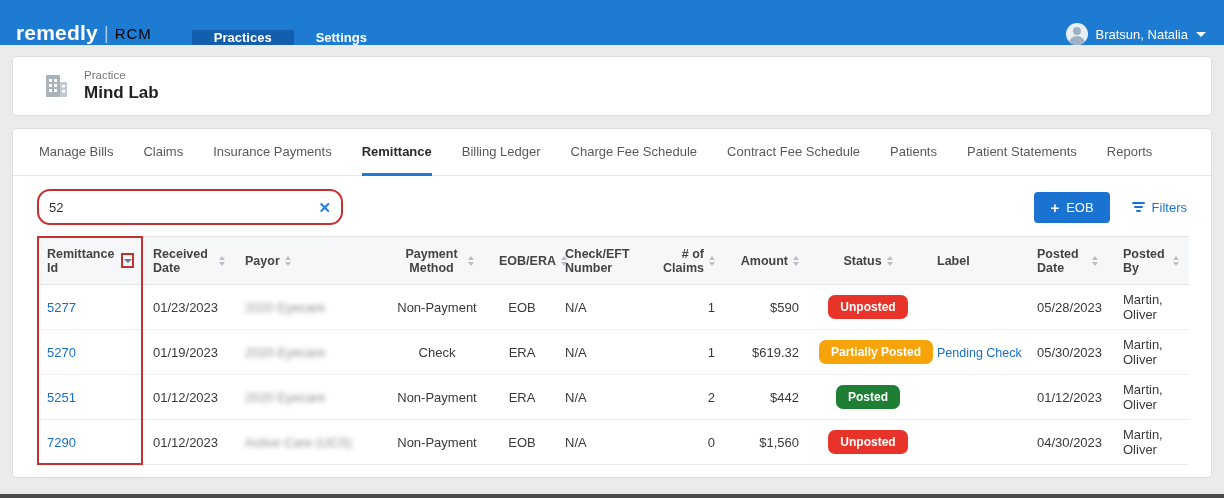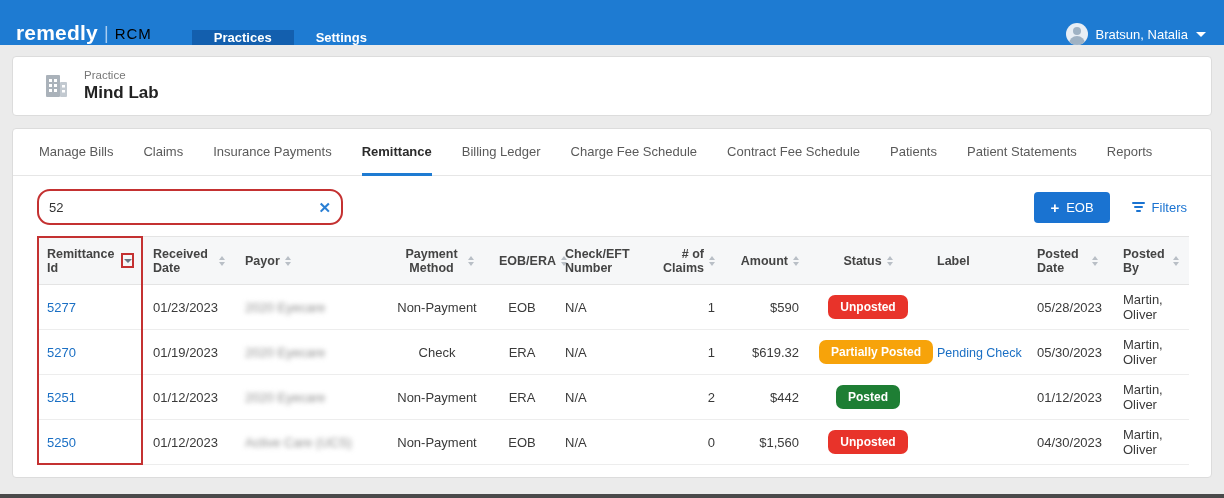--- a/index.html
+++ b/index.html
@@ -425,21 +425,21 @@
           <td class="c-center">ERA</td>
           <td>N/A</td>
           <td class="c-right">2</td>
           <td class="c-right">$442</td>
           <td class="c-center"><span class="badge posted">Posted</span></td>
           <td><span class="label-link"></span></td>
           <td>01/12/2023</td>
           <td class="wrap-cell">Martin, Oliver</td>
         </tr>
         <tr>
-          <td><a class="id-link">5250</a></td>
+          <td><a class="id-link">7290</a></td>
           <td>01/12/2023</td>
           <td><span class="blurred">Active Care (UCS)</span></td>
           <td class="c-center">Non-Payment</td>
           <td class="c-center">EOB</td>
           <td>N/A</td>
           <td class="c-right">0</td>
           <td class="c-right">$1,560</td>
           <td class="c-center"><span class="badge unposted">Unposted</span></td>
           <td><span class="label-link"></span></td>
           <td>04/30/2023</td>

